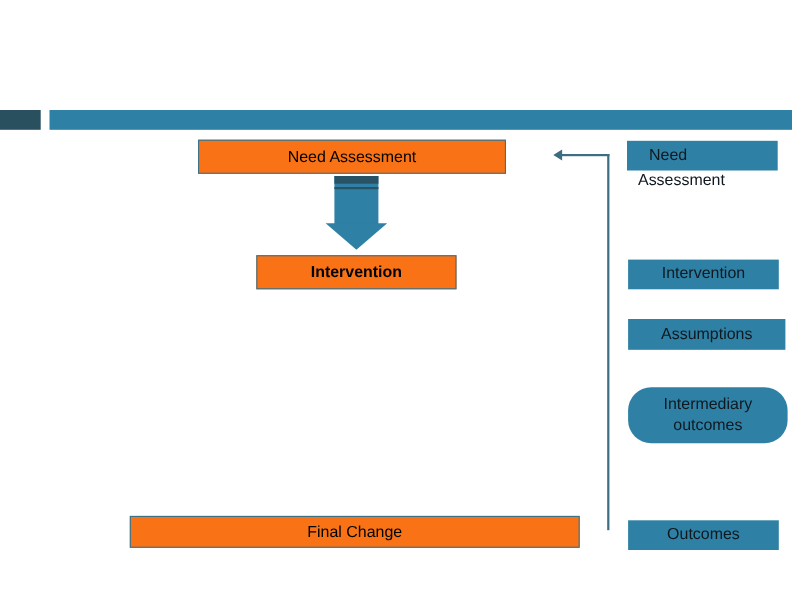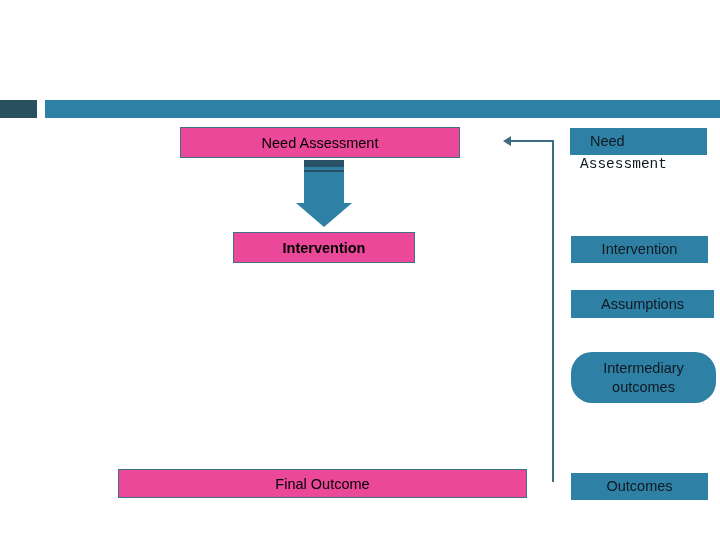--- a/index.html
+++ b/index.html
@@ -28,21 +28,21 @@
     background:#28505f;
   }
   .rule-main{
     position:absolute;left:45px;top:100px;width:675px;height:18px;
     background:#2e81a4;
   }
 
   
   .obox{
     position:absolute;
-    background:#ec4899;
+    background:#f97316;
     border:1px solid #3e7186;
     box-sizing:border-box;
     display:flex;align-items:center;justify-content:center;
     color:#000000;
     font-size:14.5px;
     text-align:center;
   }
   #box-need{left:180px;top:127px;width:280px;height:31px;}
   #box-intervention{left:233px;top:232px;width:182px;height:31px;font-weight:bold;}
   #box-final{left:118px;top:469px;width:409px;height:29px;}
@@ -98,21 +98,21 @@
     line-height:1.25;
   }
   .plainline{
     position:absolute;
     color:#101820;
     font-size:14.5px;
     text-align:left;
     white-space:nowrap;
   }
   #hl-need{left:570px;top:128px;width:137px;height:27px;justify-content:flex-start;padding-left:20px;}
-  #need-second{left:580px;top:156px;font-family:Liberation Mono, monospace;}
+  #need-second{left:580px;top:156px;}
   #hl-intervention{left:571px;top:236px;width:137px;height:27px;}
   #hl-assumptions{left:571px;top:290px;width:143px;height:28px;}
   #hl-intermediary{left:571px;top:352px;width:145px;height:51px;flex-direction:column;border-radius:21px;}
   #hl-outcomes{left:571px;top:473px;width:137px;height:27px;}
 </style>
 </head>
 <body>
 
 <div id="slide">
 
@@ -124,21 +124,21 @@
 
   <div class="arrow-down">
     <div class="arrow-shaft"></div>
     <div class="arrow-shaft-cap"></div>
     <div class="arrow-shaft-line"></div>
     <div class="arrow-head"></div>
   </div>
 
   <div class="obox" id="box-intervention">Intervention</div>
 
-  <div class="obox" id="box-final">Final Outcome</div>
+  <div class="obox" id="box-final">Final Change</div>
 
   <div class="conn-v"></div>
   <div class="conn-h"></div>
   <div class="conn-head"></div>
 
   <div class="hl" id="hl-need">Need</div>
   <div class="plainline" id="need-second">Assessment</div>
 
   <div class="hl" id="hl-intervention">Intervention</div>
 

